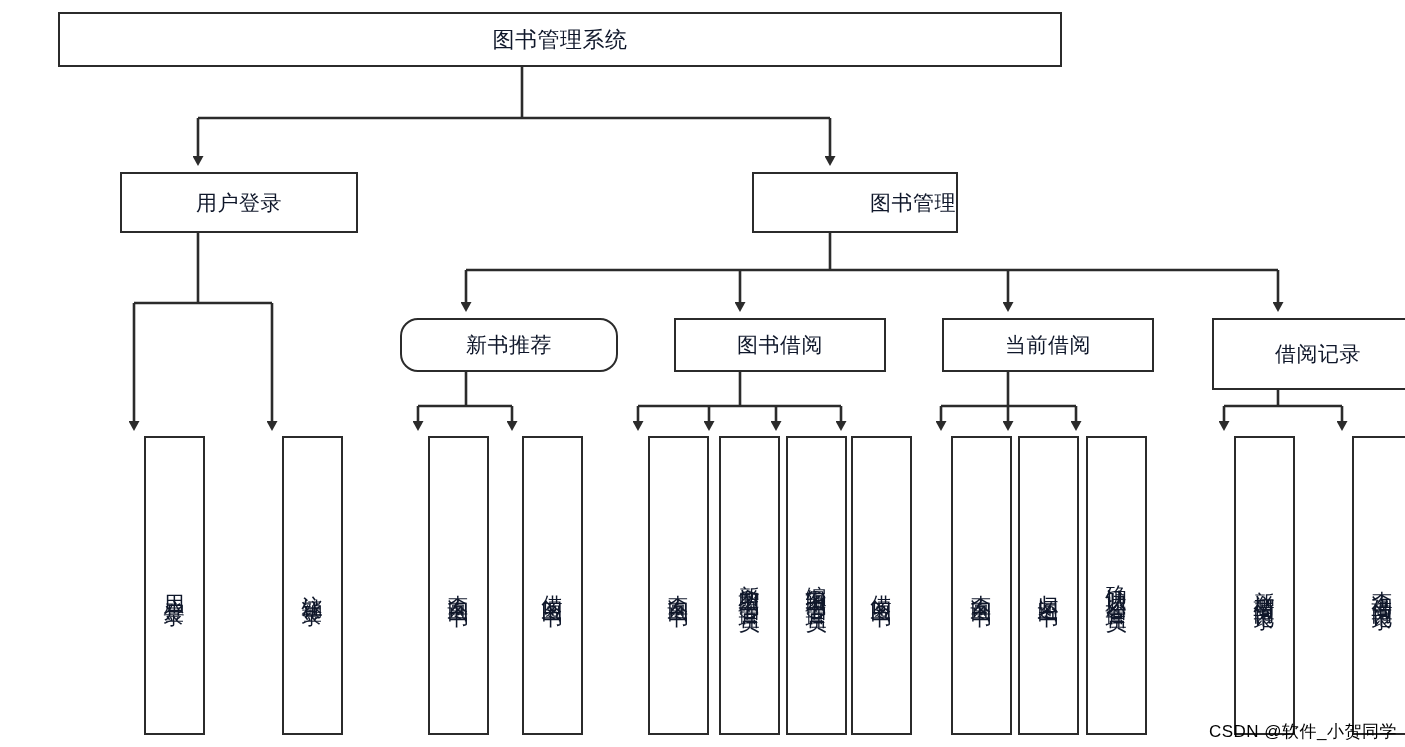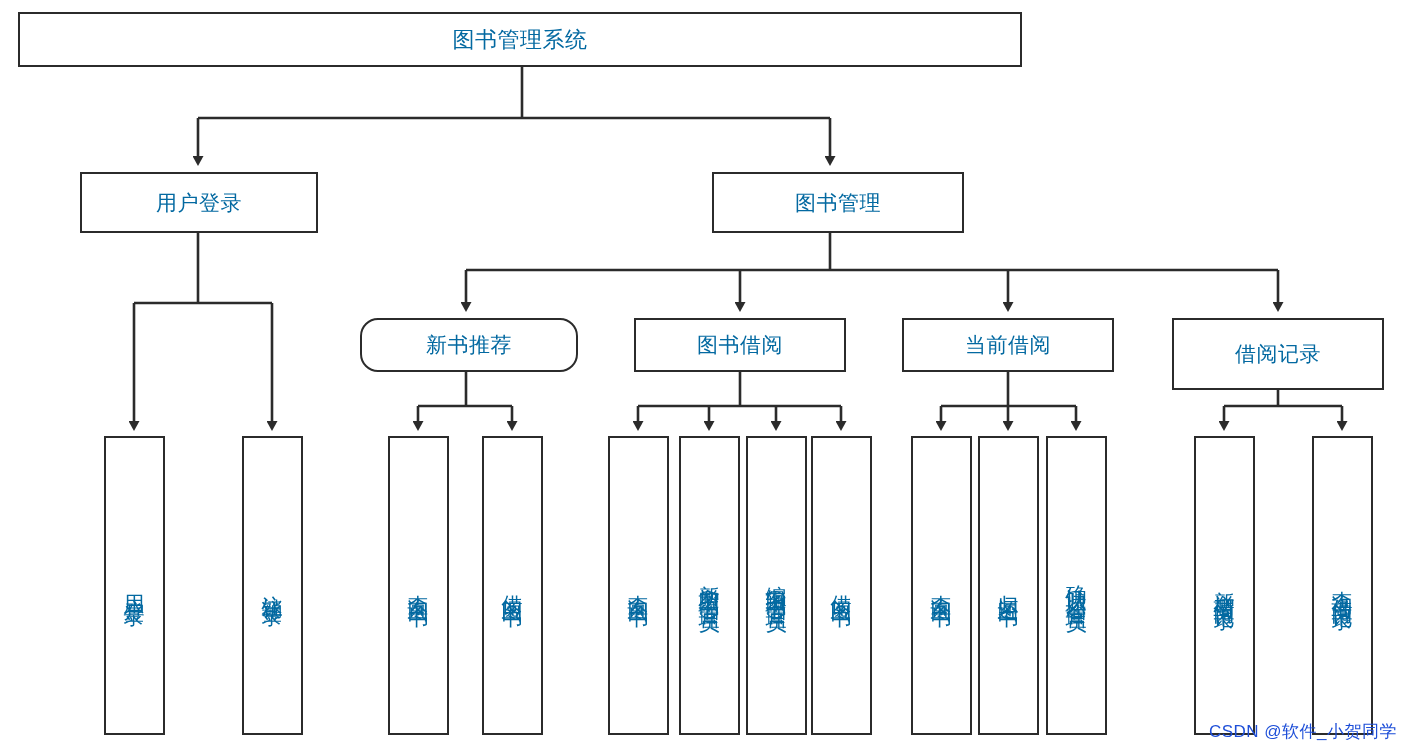--- a/index.html
+++ b/index.html
@@ -26,22 +26,23 @@
     pointer-events: none;
   }
   .node {
     position: absolute;
     box-sizing: border-box;
     border: 2.5px solid #2b2b2b;
     background: #ffffff;
     display: flex;
     align-items: center;
     justify-content: center;
-    color: #0369a1;
+    color: #0f172a;
     z-index: 2;
+    margin-left: 40px;
   }
   .node.h {
     font-size: 21px;
     letter-spacing: 0.5px;
   }
   .node.v {
     font-size: 21px;
   }
   .node.v .vtext {
     writing-mode: vertical-rl;
@@ -51,21 +52,21 @@
     white-space: nowrap;
   }
   .node.root {
     font-size: 22px;
   }
   .watermark {
     position: absolute;
     right: 8px;
     bottom: 4px;
     font-size: 17px;
-    color: #1d4ed8;
+    color: #000000;
     z-index: 5;
     white-space: nowrap;
     letter-spacing: 0.5px;
   }
 </style>
 </head>
 <body>
 
 <div id="canvas">
 
@@ -119,21 +120,21 @@
     </g>
   </svg>
 
   <div class="node h root" style="left:18px; top:12px; width:1004px; height:55px;">
     <span>图书管理系统</span>
   </div>
 
   <div class="node h" style="left:80px; top:172px; width:238px; height:61px;">
     <span>用户登录</span>
   </div>
-  <div class="node h" style="left:712px; top:172px; width:252px; height:61px;">
+  <div class="node h" style="left:712px; top:172px; width:206px; height:61px;justify-content:flex-end;">
     <span>图书管理</span>
   </div>
 
   <div class="node h" style="left:360px; top:318px; width:218px; height:54px;border-radius:18px;">
     <span>新书推荐</span>
   </div>
   <div class="node h" style="left:634px; top:318px; width:212px; height:54px;text-align:center;">
     <span>图书借阅</span>
   </div>
   <div class="node h" style="left:902px; top:318px; width:212px; height:54px;">

